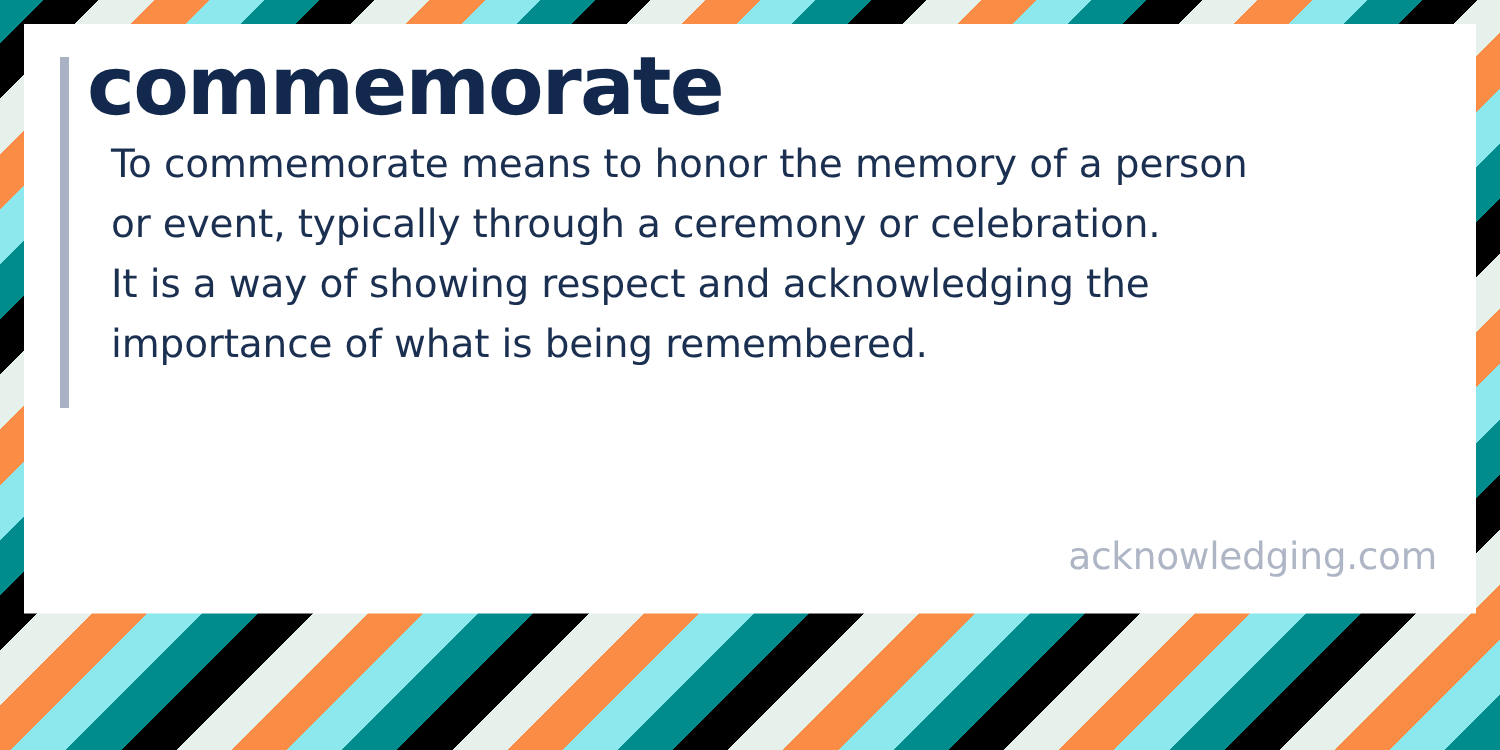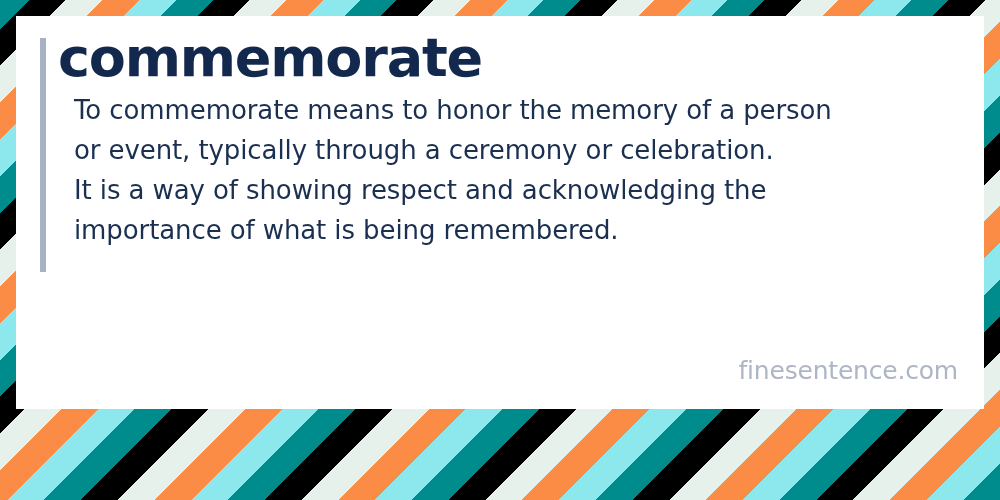--- a/index.html
+++ b/index.html
@@ -112,16 +112,16 @@
 
     <div id="definition-block">
       <h1 id="word-title" style="color: rgb(18, 40, 76);">commemorate</h1>
 
       <p id="definition-text" style="color: rgb(27, 48, 80); margin-left: 16px;">To commemorate means to honor the memory of a person
 or event, typically through a ceremony or celebration.
 It is a way of showing respect and acknowledging the
 importance of what is being remembered.</p>
     </div>
 
-    <div id="watermark" style="color: rgb(174, 182, 198);">finesentence.com</div>
+    <div id="watermark" style="color: rgb(174, 182, 198);">acknowledging.com</div>
 
   </div>
 </div>
 
 </body></html>

